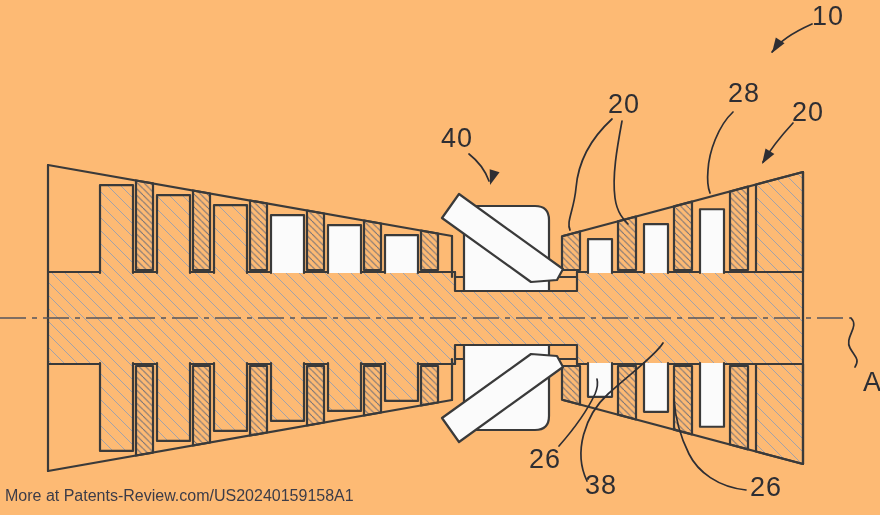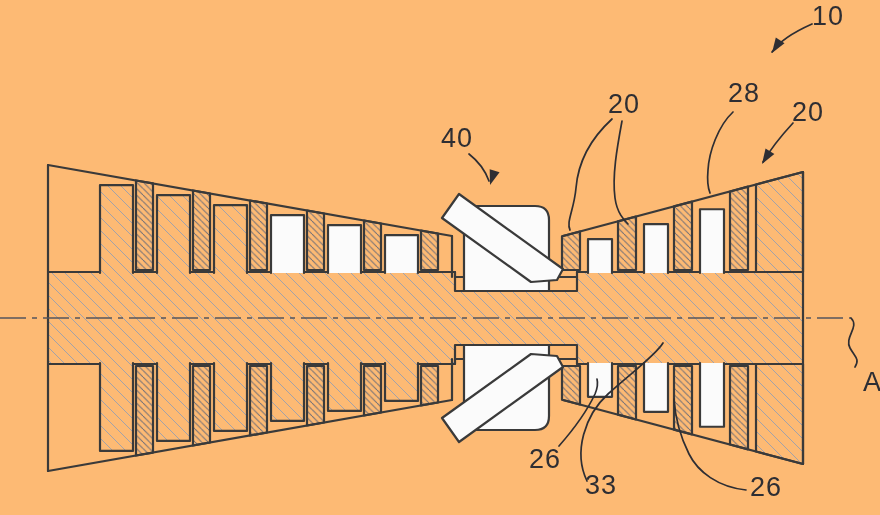--- a/index.html
+++ b/index.html
@@ -154,17 +154,18 @@
       <path d="M587,481 C573,452 585,415 608,394 C632,372 655,356 663,343" fill="none" stroke="#2e2e33" stroke-width="1.7" stroke-linecap="round" stroke-linejoin="round"></path>
       <path d="M746,490 C718,487 698,472 689,454 C680,436 675,415 674,399" fill="none" stroke="#2e2e33" stroke-width="1.7" stroke-linecap="round" stroke-linejoin="round"></path>
     </svg>
 
   <div class="ref-label" style="left: 812px; top: 3px;">10</div>
   <div class="ref-label" style="left: 728px; top: 80px;">28</div>
   <div class="ref-label" style="left: 792px; top: 99px;">20</div>
   <div class="ref-label" style="left: 608px; top: 91px;">20</div>
   <div class="ref-label" style="left: 441px; top: 125px;">40</div>
   <div class="ref-label" style="left: 529px; top: 446px;">26</div>
-  <div class="ref-label" style="left: 585px; top: 472px;">33</div>
+  <div class="ref-label" style="left: 585px; top: 472px;">38</div>
   <div class="ref-label" style="left: 750px; top: 474px;">26</div>
   <div class="ref-label" style="left: 839px; top: 369px; margin-left: 24px;">Ar</div>
 
+  <div class="watermark">More at Patents-Review.com/US20240159158A1</div>
 </div>
 
 </body></html>

